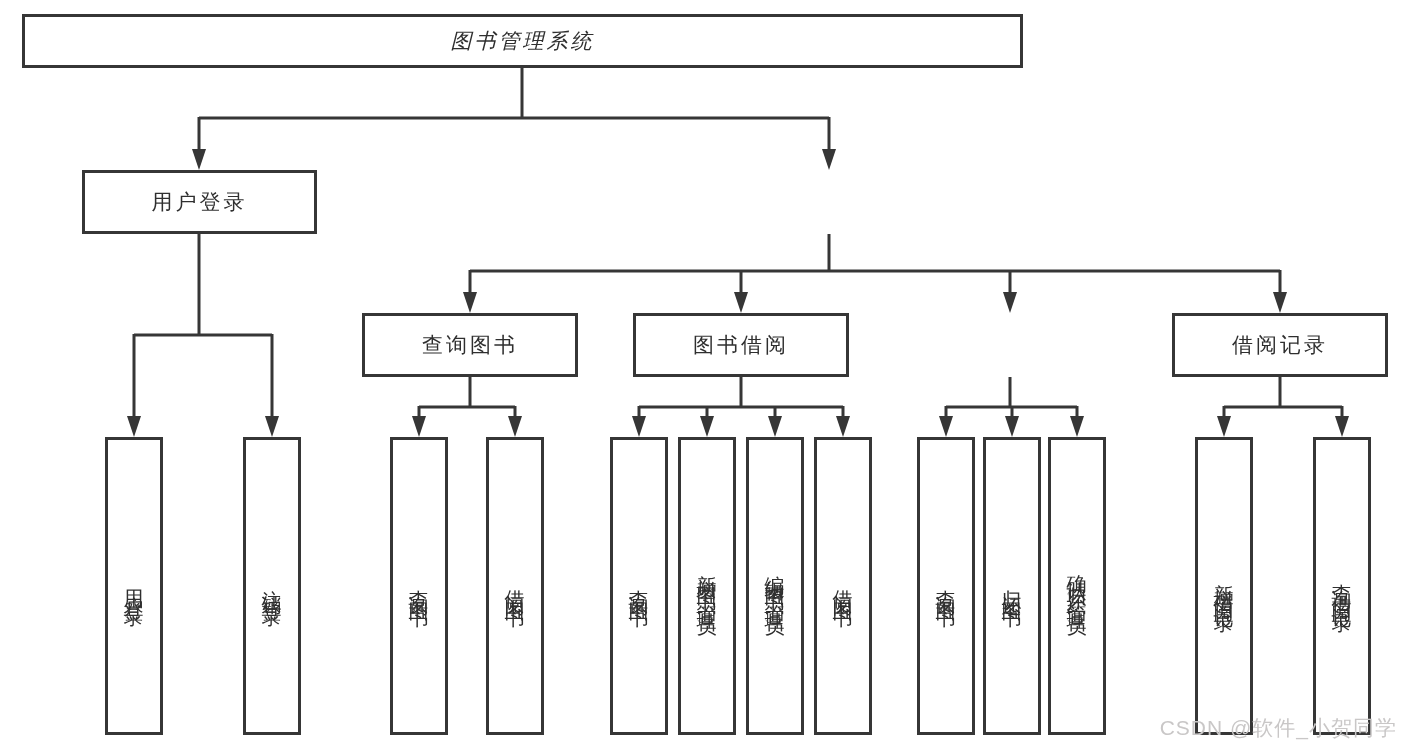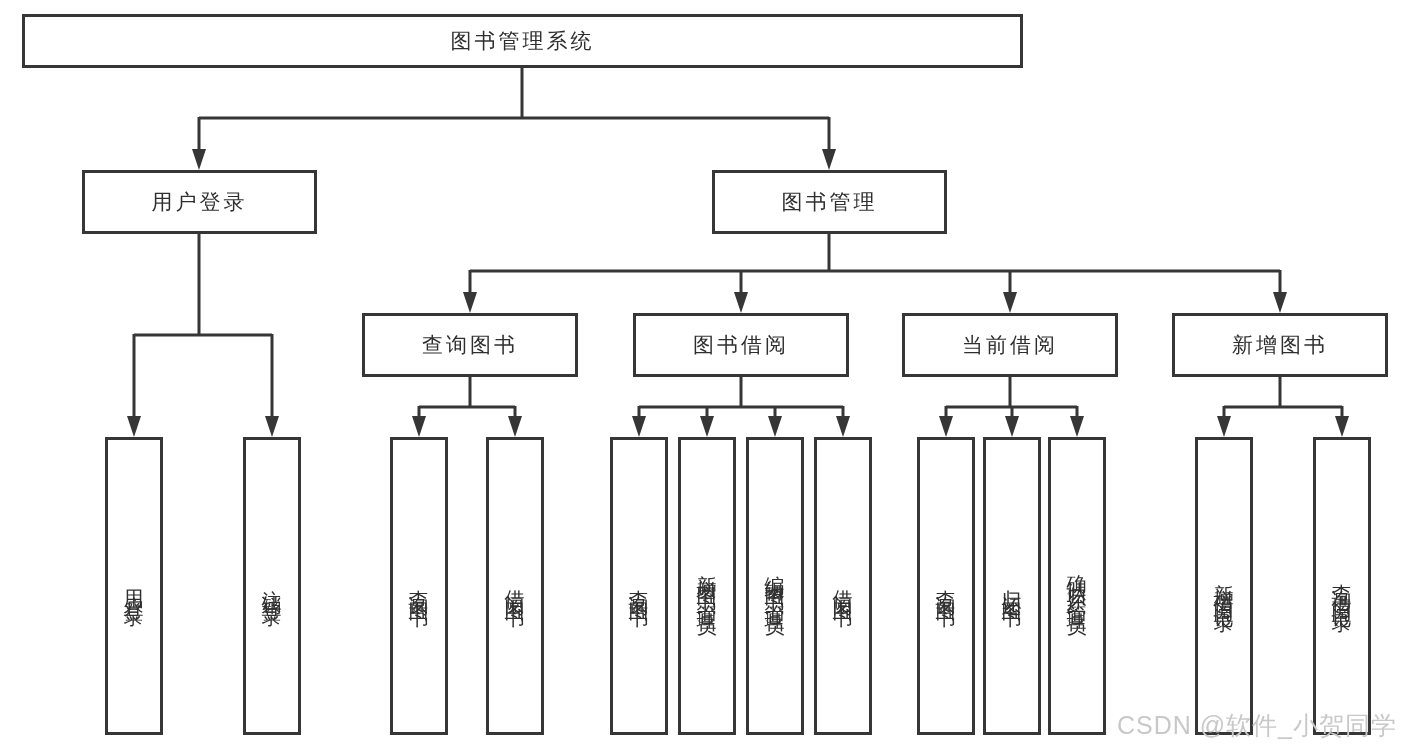--- a/index.html
+++ b/index.html
@@ -13,21 +13,21 @@
     display:flex;align-items:center;justify-content:center;
   }
   .hnode{font-size:21px;letter-spacing:3px;white-space:nowrap;}
   .vnode{font-size:20px;}
   .vtext{
     writing-mode:vertical-rl;text-orientation:mixed;
     letter-spacing:6px;line-height:1.0;white-space:nowrap;
   }
   .watermark{
     position:absolute;right:8px;bottom:5px;
-    font-size:25px;letter-spacing:1px;color:#c9c7c7;white-space:nowrap;
+    font-size:21px;letter-spacing:1px;color:#c9c7c7;white-space:nowrap;
   }
 </style>
 </head>
 <body>
 
 <div class="canvas">
 
   <svg class="connectors" viewBox="0 0 1405 747" xmlns="http://www.w3.org/2000/svg">
     <g stroke="#363636" stroke-width="3" fill="none">
 
@@ -68,42 +68,36 @@
 
       <polygon points="939,416 953,416 946,437"></polygon>
       <polygon points="1005,416 1019,416 1012,437"></polygon>
       <polygon points="1070,416 1084,416 1077,437"></polygon>
 
       <polygon points="1217,416 1231,416 1224,437"></polygon>
       <polygon points="1335,416 1349,416 1342,437"></polygon>
     </g>
   </svg>
 
-  <div class="node hnode" style="left:22px;top:14px;width:1001px;height:54px;">
+  <div class="node hnode" style="left:22px;top:14px;width:1001px;height:54px;font-style:italic;">
     <span>图书管理系统</span>
   </div>
 
   <div class="node hnode" style="left:82px;top:170px;width:235px;height:64px;">
     <span>用户登录</span>
-  </div>
-  <div class="node hnode" style="left:712px;top:170px;width:235px;height:64px;">
-    <span>图书管理</span>
   </div>
 
   <div class="node hnode" style="left:362px;top:313px;width:216px;height:64px;">
     <span>查询图书</span>
   </div>
   <div class="node hnode" style="left:633px;top:313px;width:216px;height:64px;font-family:Liberation Serif, serif;">
     <span>图书借阅</span>
   </div>
-  <div class="node hnode" style="left:902px;top:313px;width:216px;height:64px;">
-    <span>当前借阅</span>
-  </div>
   <div class="node hnode" style="left:1172px;top:313px;width:216px;height:64px;">
-    <span>新增图书</span>
+    <span>借阅记录</span>
   </div>
 
   <div class="node vnode" style="left:105px;top:437px;width:58px;height:298px;">
     <span class="vtext">用户登录</span>
   </div>
   <div class="node vnode" style="left:243px;top:437px;width:58px;height:298px;">
     <span class="vtext">注销登录</span>
   </div>
 
   <div class="node vnode" style="left:390px;top:437px;width:58px;height:298px;">

